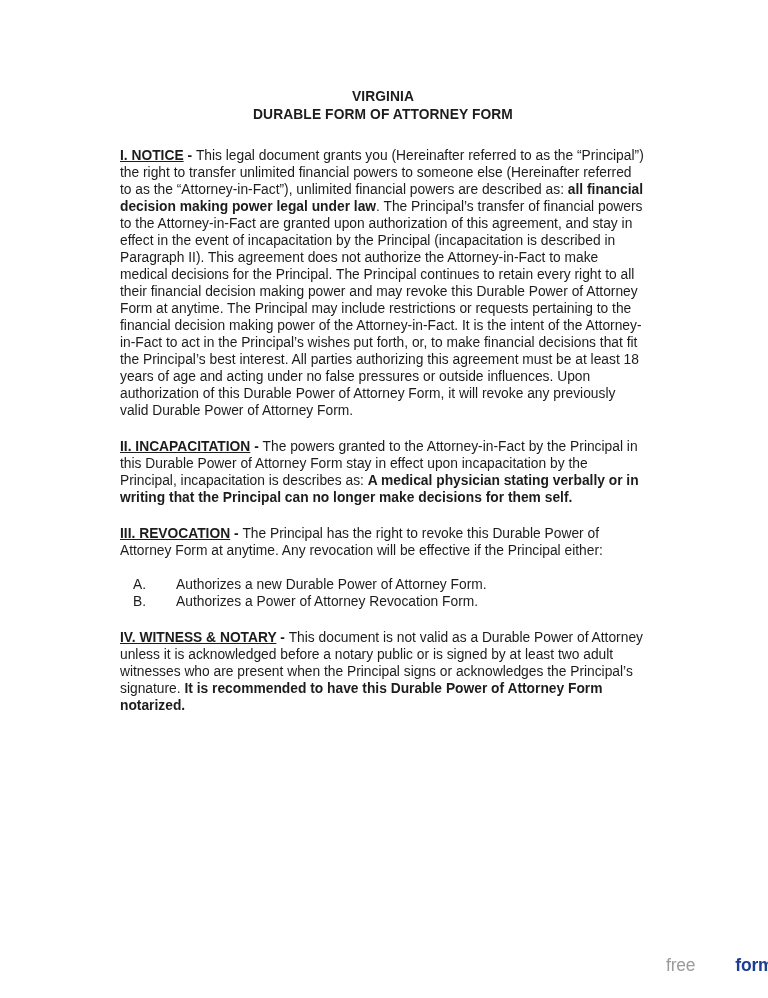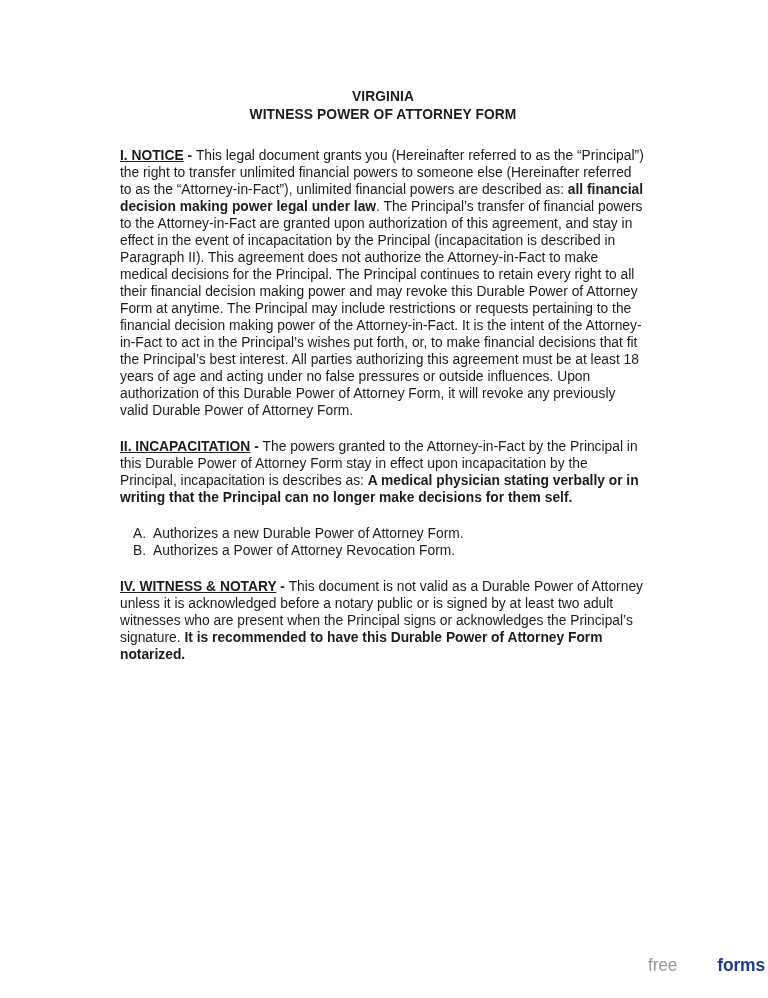--- a/index.html
+++ b/index.html
@@ -58,55 +58,58 @@
   .list-item {
     display: flex;
     margin-left: 30px;
   }
   .list-label {
     flex: none;
     width: 20px;
   }
   .list-text {
     flex: 1;
+    margin-left: 23px;
   }
   .logo {
     position: absolute;
     left: 648px;
     top: 954px;
     font-size: 17.5px;
     line-height: 22px;
     letter-spacing: -0.2px;
     white-space: nowrap;
   }
   .logo-free {
     font-weight: normal;
+    margin-left: 18px;
   }
   .logo-forms {
     font-weight: bold;
     margin-left: 40px;
   }
 </style>
 </head>
 <body style="color: rgb(28, 28, 28); background: rgb(255, 255, 255);">
 
 <div class="page">
   <div class="content">
     <header class="doc-title">
       <div>VIRGINIA</div>
-      <div>WITNESS POWER OF ATTORNEY FORM</div>
+      <div>DURABLE FORM OF ATTORNEY FORM</div>
     </header>
     <main id="sections">
         <section class="section">
           <p><span class="heading">I. NOTICE</span><span class="sep"> - </span><span>This legal document grants you (Hereinafter referred to as the “Principal”) the right to transfer unlimited financial powers to someone else (Hereinafter referred to as the “Attorney-in-Fact”), unlimited financial powers are described as: </span><span class="bold">all financial decision making power legal under law</span><span>. The Principal’s transfer of financial powers to the Attorney-in-Fact are granted upon authorization of this agreement, and stay in effect in the event of incapacitation by the Principal (incapacitation is described in Paragraph II). This agreement does not authorize the Attorney-in-Fact to make medical decisions for the Principal. The Principal continues to retain every right to all their financial decision making power and may revoke this Durable Power of Attorney Form at anytime.  The Principal may include restrictions or requests pertaining to the financial decision making power of the Attorney-in-Fact. It is the intent of the Attorney-in-Fact to act in the Principal’s wishes put forth, or, to make financial decisions that fit the Principal’s best interest. All parties authorizing this agreement must be at least 18 years of age and acting under no false pressures or outside influences. Upon authorization of this Durable Power of Attorney Form, it will revoke any previously valid Durable Power of Attorney Form.</span></p>
         </section>
         <section class="section">
           <p><span class="heading">II. INCAPACITATION</span><span class="sep"> - </span><span>The powers granted to the Attorney-in-Fact by the Principal in this Durable Power of Attorney Form stay in effect upon incapacitation by the Principal, incapacitation is describes as: </span><span class="bold">A medical physician stating verbally or in writing that the Principal can no longer make decisions for them self.</span></p>
         </section>
         <section class="section">
+          <p><span class="heading">III. REVOCATION</span><span class="sep"> - </span><span>The Principal has the right to revoke this Durable Power of Attorney Form at anytime. Any revocation will be effective if the Principal either:</span></p>
           <div class="list-item">
             <span class="list-label">A.</span>
             <span class="list-text">Authorizes a new Durable Power of Attorney Form.</span>
           </div>
           <div class="list-item">
             <span class="list-label">B.</span>
             <span class="list-text">Authorizes a Power of Attorney Revocation Form.</span>
           </div>
         </section>
         <section class="section">

